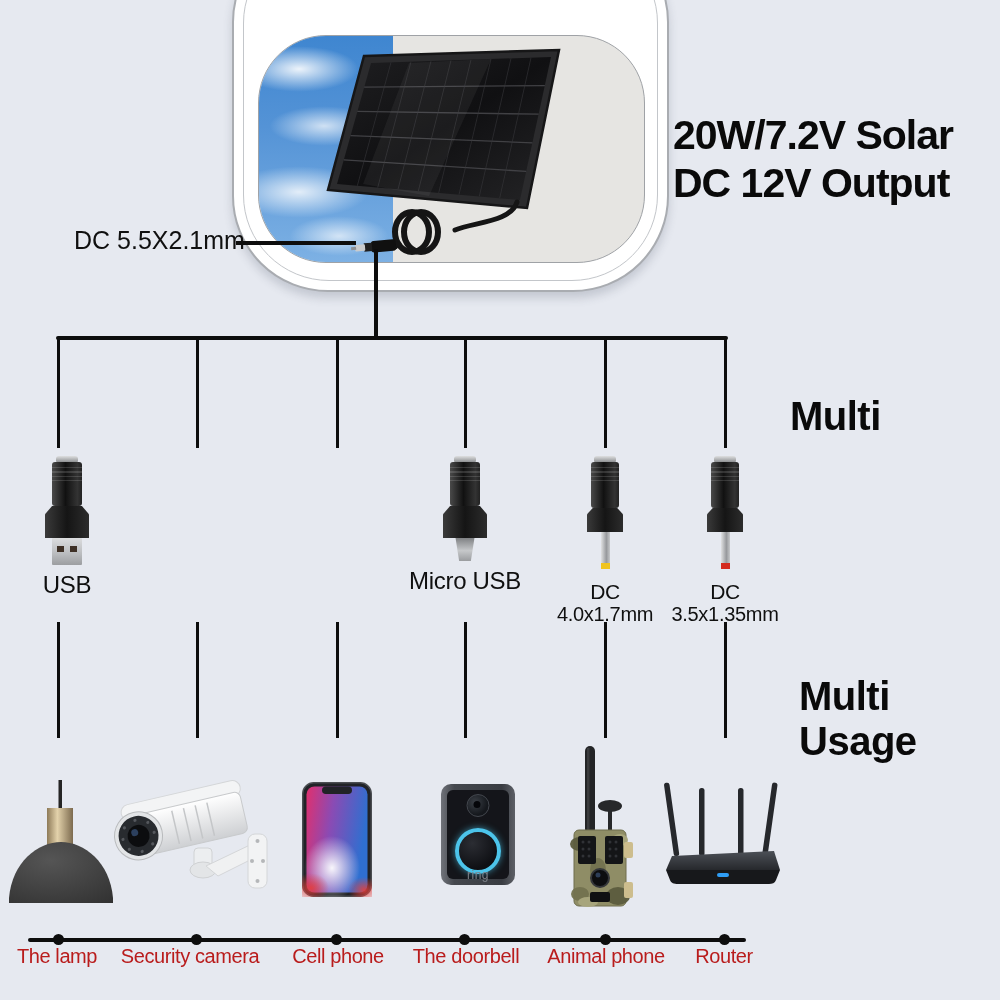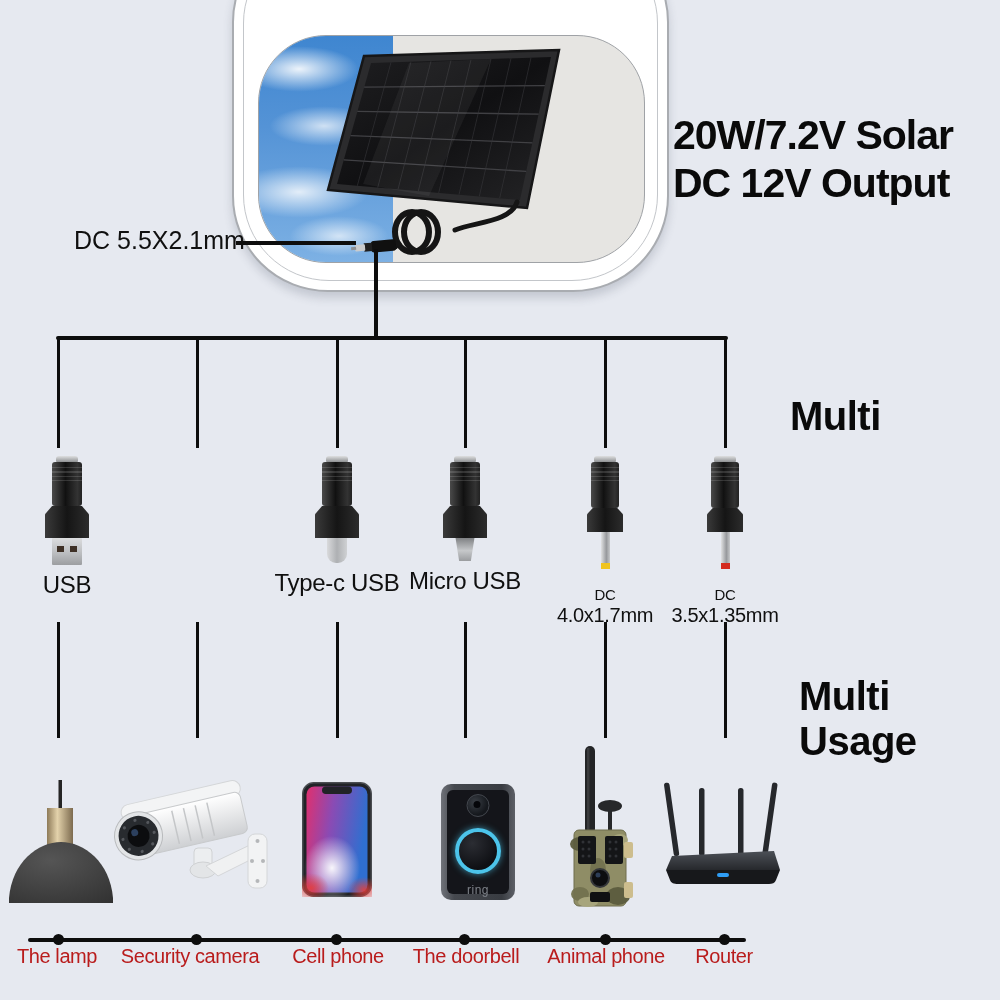--- a/index.html
+++ b/index.html
@@ -57,25 +57,25 @@
   .tip-mini{width:24px;height:25px;background:linear-gradient(180deg,#3a3c3f 0 72%,#a6a8aa 72% 100%);
     clip-path:polygon(6% 0,94% 0,84% 100%,16% 100%);}
   .tip-typec{width:20px;height:25px;border-radius:0 0 9px 9px;
     background:linear-gradient(90deg,#d9dadc,#aeb0b3 50%,#cfd1d3);}
   .tip-micro{width:21px;height:23px;background:linear-gradient(180deg,#7f8184,#c6c8ca 55%,#9a9c9f);
     clip-path:polygon(5% 0,95% 0,78% 100%,22% 100%);}
   .tip-dc{width:9px;height:37px;position:relative;background:linear-gradient(90deg,#e0e1e2,#97999c 60%,#c6c8ca);}
   .tip-end{position:absolute;bottom:0;left:0;width:9px;height:6px;}
   .end-yellow{background:#f0c41f;} .end-red{background:#d42a1e;}
   .iface-label{margin-top:6px;font-size:24px;color:#101010;text-align:center;white-space:nowrap;letter-spacing:-.3px;}
-  .dc .iface-label{margin-top:18px;font-size:15px;line-height:1.1;}
+  .dc .iface-label{margin-top:11px;font-size:21px;line-height:1.1;}
   .iface-sub{font-size:20px;line-height:1.1;color:#101010;text-align:center;white-space:nowrap;letter-spacing:-.3px;}
 
   
-  .doorbell{left:441px;top:784px;width:74px;height:116px;border-radius:10px;
+  .doorbell{left:441px;top:784px;width:74px;height:101px;border-radius:10px;
     background:linear-gradient(90deg,#70737a,#45484e 18%,#393c42 82%,#5d6067);}
   .db-panel{position:absolute;inset:6px;border-radius:6px;background:#14151a;}
   .db-cam{position:absolute;left:50%;top:10px;transform:translateX(-50%);width:21px;height:21px;border-radius:50%;
     background:radial-gradient(circle at 35% 35%,#3a3f46,#15181d 65%);border:1.5px solid #43474e;}
   .db-cam::after{content:"";position:absolute;left:6px;top:6px;width:7px;height:7px;border-radius:50%;background:#05060a;}
   .db-btn{position:absolute;left:50%;top:44px;transform:translateX(-50%);width:38px;height:38px;border-radius:50%;
     background:radial-gradient(circle at 35% 30%,#2b2d33,#0f1014 70%);border:4px solid #4cc4ea;
     box-shadow:0 0 7px rgba(76,196,234,.65);}
   .db-brand{position:absolute;left:0;right:0;bottom:3px;text-align:center;font-size:12px;color:#7d8188;letter-spacing:.5px;}
 
@@ -161,28 +161,20 @@
   <div class="abs sec-head sec-interfaces">
     <div>Multi</div>
   </div>
 
   <div class="iface-col" style="left:12px">
     <div class="c-rim"></div>
     <div class="c-barrel"></div>
     <div class="c-body"></div>
     <div class="tip-usb"></div>
     <div class="iface-label">USB</div>
-    <div class="iface-sub"></div>
-  </div>
-  <div class="iface-col" style="left:282px">
-    <div class="c-rim"></div>
-    <div class="c-barrel"></div>
-    <div class="c-body"></div>
-    <div class="tip-typec"></div>
-    <div class="iface-label">Type-c USB</div>
     <div class="iface-sub"></div>
   </div>
   <div class="iface-col" style="left:410px">
     <div class="c-rim"></div>
     <div class="c-barrel"></div>
     <div class="c-body"></div>
     <div class="tip-micro"></div>
     <div class="iface-label">Micro USB</div>
     <div class="iface-sub"></div>
   </div>

